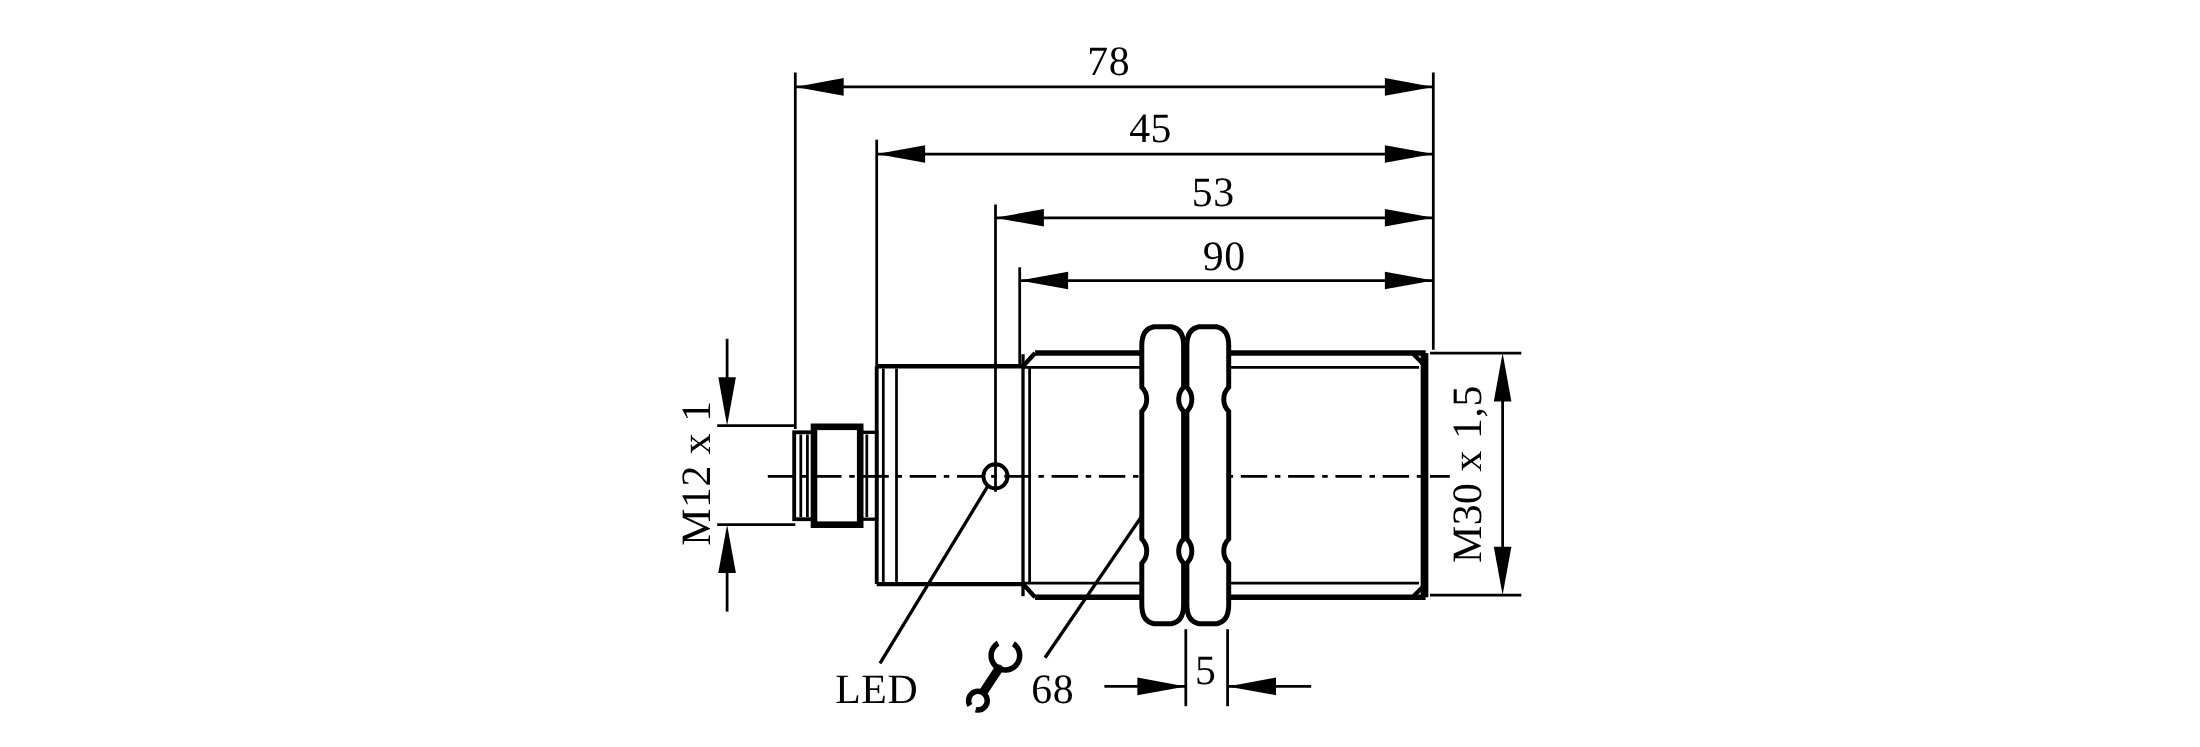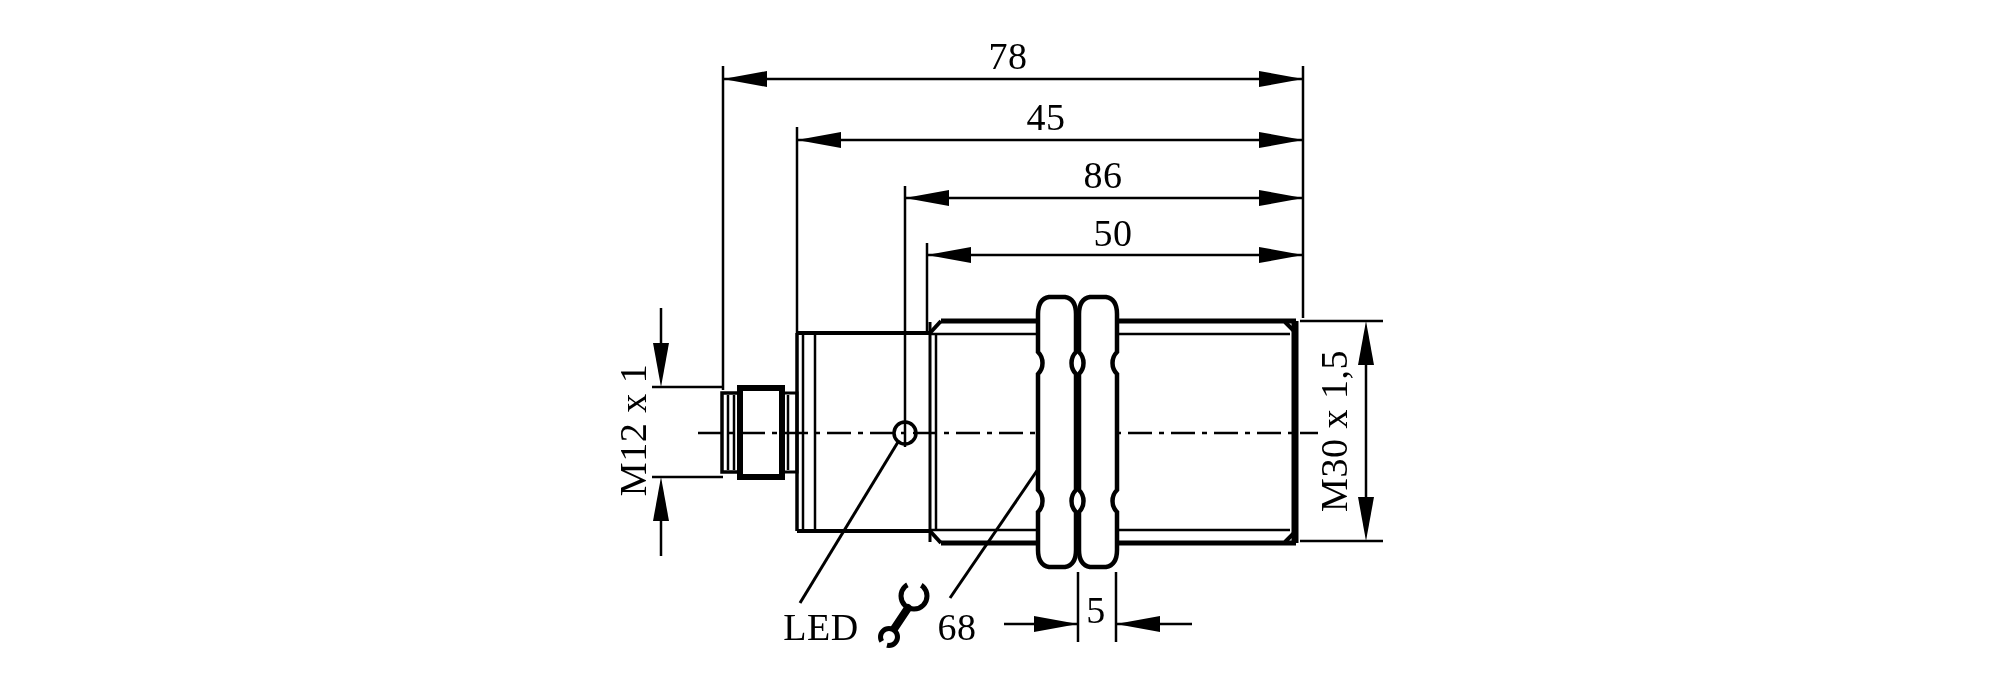--- a/index.html
+++ b/index.html
@@ -159,27 +159,27 @@
       <line x1="908" y1="608" x2="892" y2="632" stroke-width="8" stroke-linecap="round"></line>
       <circle cx="889" cy="637" r="8.5" stroke-width="5" fill="#fff"></circle>
       <polygon points="889,637 874,646 885,653" fill="#fff" stroke="none"></polygon>
     </g>
   </svg>
 
   <div class="lbl" style="left:1008px;top:56px">78</div>
 
   <div class="lbl" style="left:1046px;top:117px">45</div>
 
-  <div class="lbl" style="left:1103px;top:175px">86</div>
+  <div class="lbl" style="left:1103px;top:175px">53</div>
 
-  <div class="lbl" style="left:1113px;top:233px">50</div>
+  <div class="lbl" style="left:1113px;top:233px">90</div>
 
   <div class="lbl rot" style="left:633px;top:430px">M12 x 1</div>
 
   <div class="lbl rot" style="left:1334px;top:431px">M30 x 1,5</div>
 
-  <div class="lbl" style="left:821px;top:627px">LED</div>
+  <div class="lbl" style="left:797px;top:627px">LED</div>
 
   <div class="lbl" style="left:957px;top:627px">68</div>
 
   <div class="lbl" style="left:1096px;top:610px">5</div>
 
 </div>
 
 </body></html>

